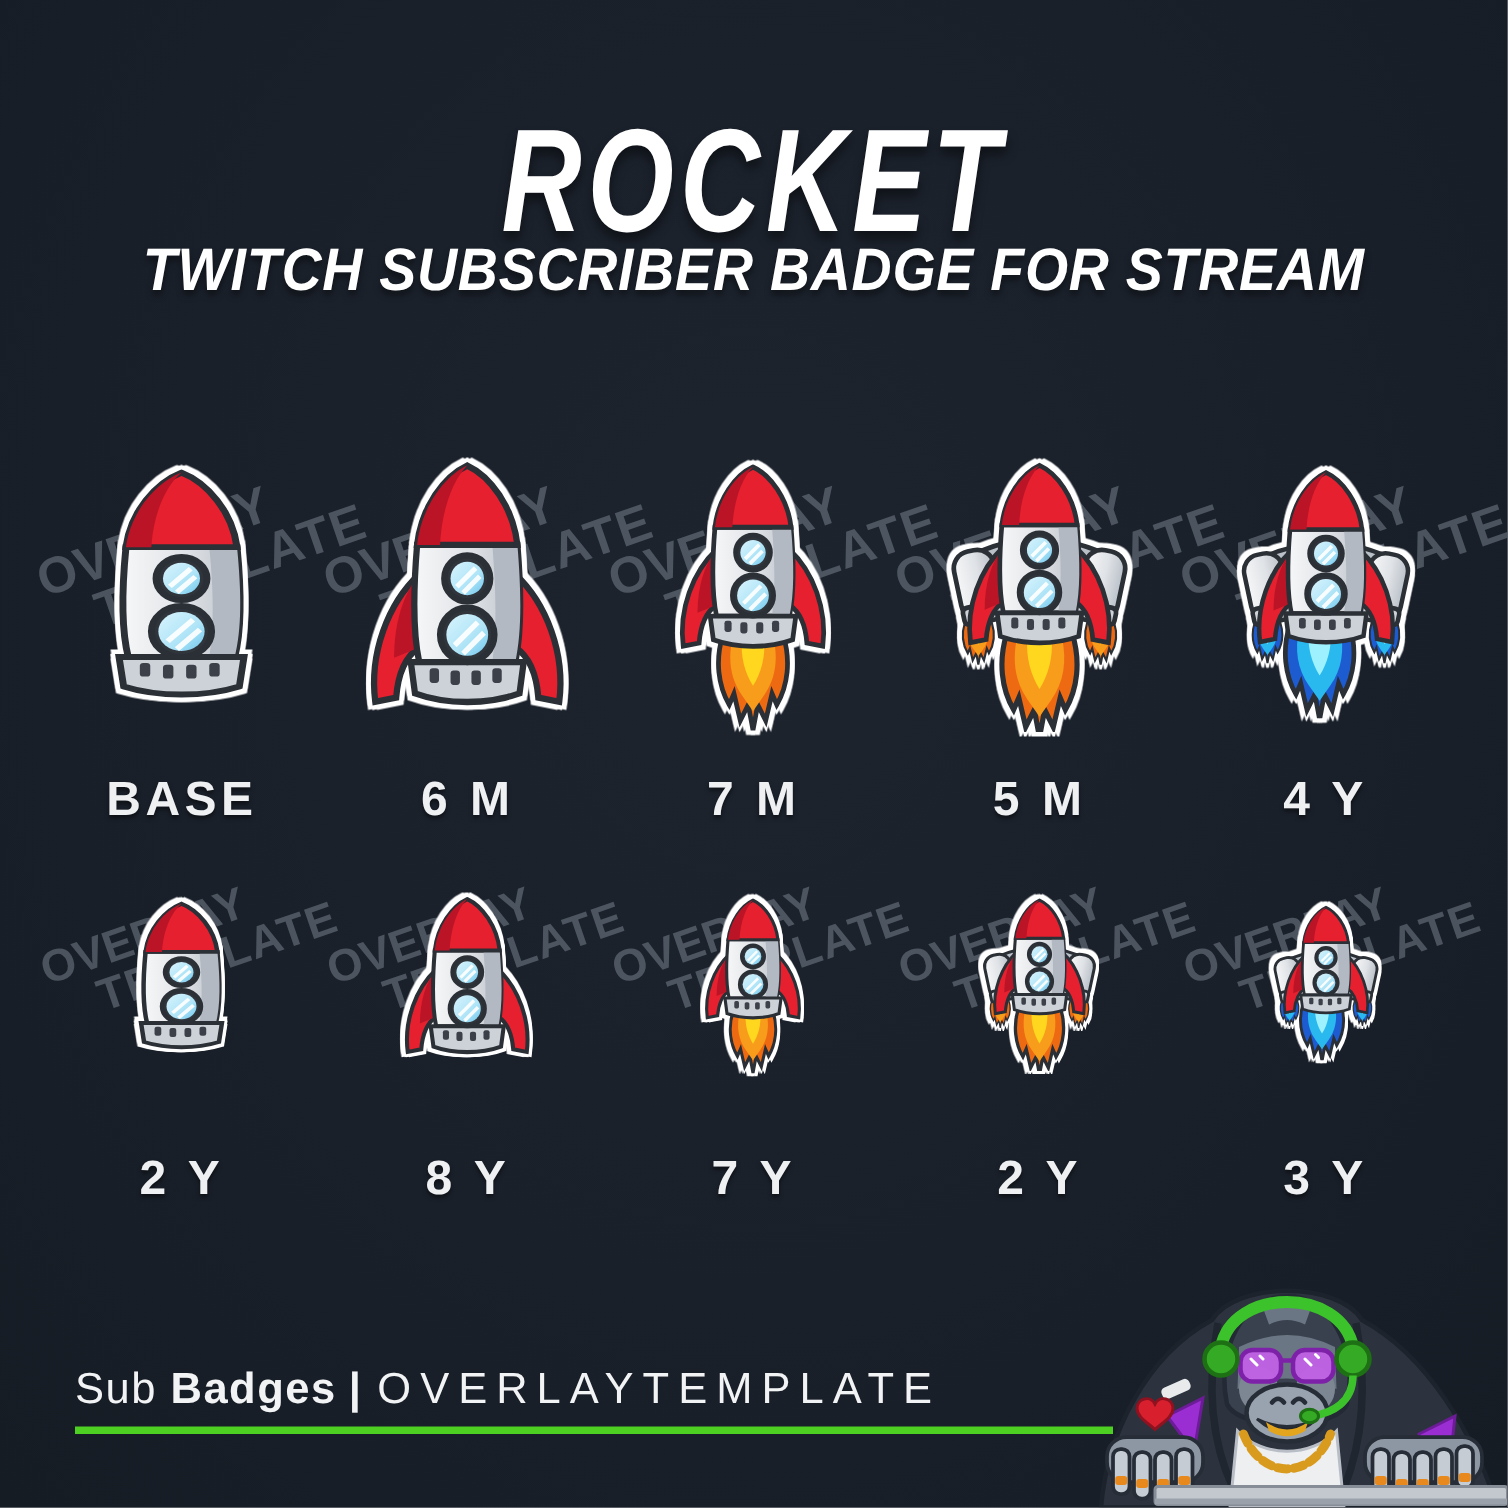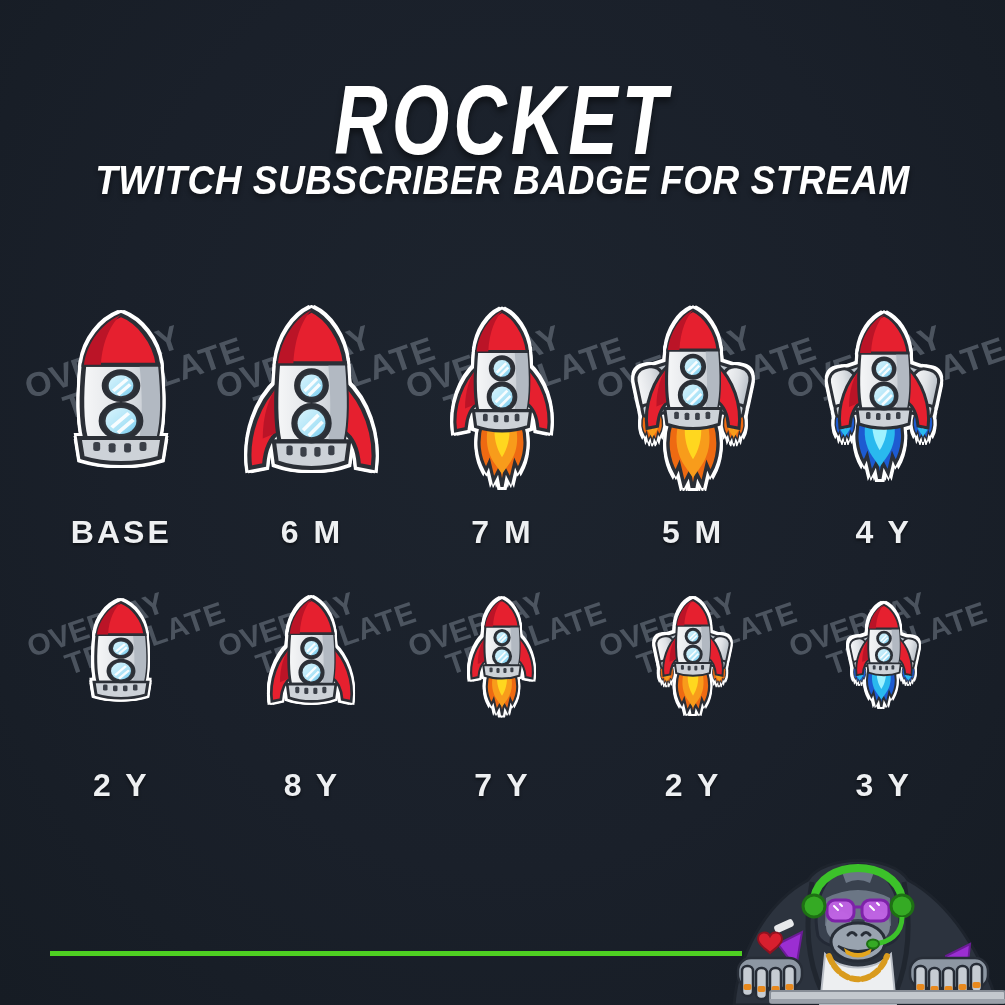--- a/index.html
+++ b/index.html
@@ -276,20 +276,24 @@
       <div class="badge-area">
         <div class="wm"><span>OVERLAY</span><span class="l2">TEMPLATE</span></div>
         <svg class="badge" width="76" height="106" style="margin-top:10px">
             <use href="#sym-boosters-blue"></use>
           </svg>
       </div>
       <div class="badge-label">3 Y</div>
     </div>
   </div>
 
+  <div class="brandline">
+    <span>Sub</span>
+    <span class="bold">Badges</span><span class="sep">|</span><span class="site">OVERLAYTEMPLATE</span>
+  </div>
   <div class="accent-line" style="background: rgb(78, 208, 34);"></div>
 
   <svg class="mascot" viewBox="0 0 293 165">
 
     <path d="M22,165 C26,116 52,64 96,40 C112,14 180,14 196,40 C240,64 270,116 285,161 L285,165 Z" fill="#2c333e" stroke="#1d232c" stroke-width="3"></path>
     <path d="M100,42 C92,86 96,122 110,152" fill="none" stroke="#20262f" stroke-width="5"></path>
     <path d="M192,42 C200,86 196,122 184,152" fill="none" stroke="#20262f" stroke-width="5"></path>
 
     <path d="M66,104 L90,92 L84,128 Z" fill="#9b2ed2" stroke="#6b1c96" stroke-width="2"></path>
     <path d="M234,116 L258,104 L254,142 L238,138 Z" fill="#9b2ed2" stroke="#6b1c96" stroke-width="2"></path>

